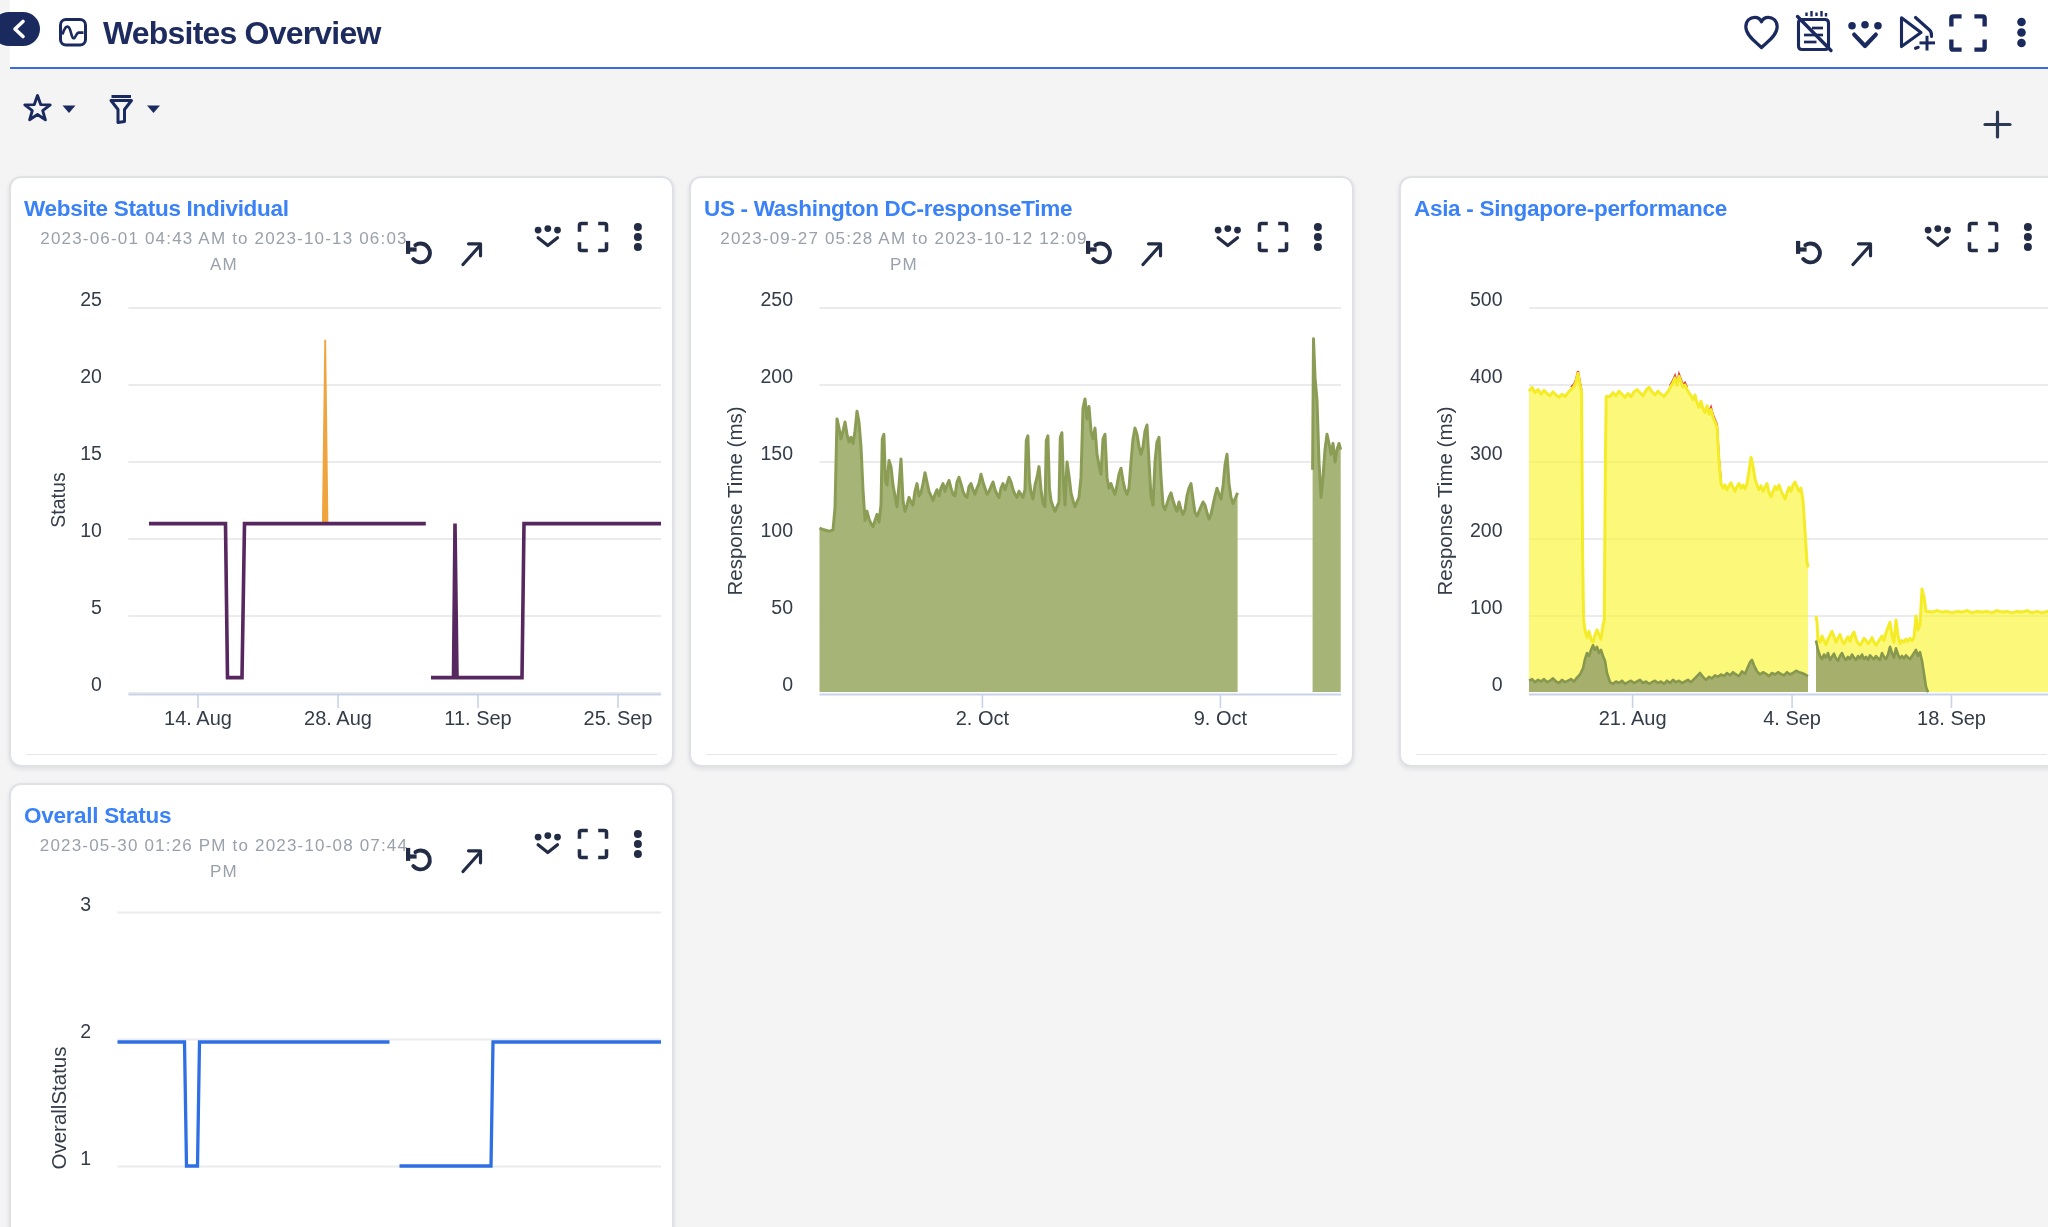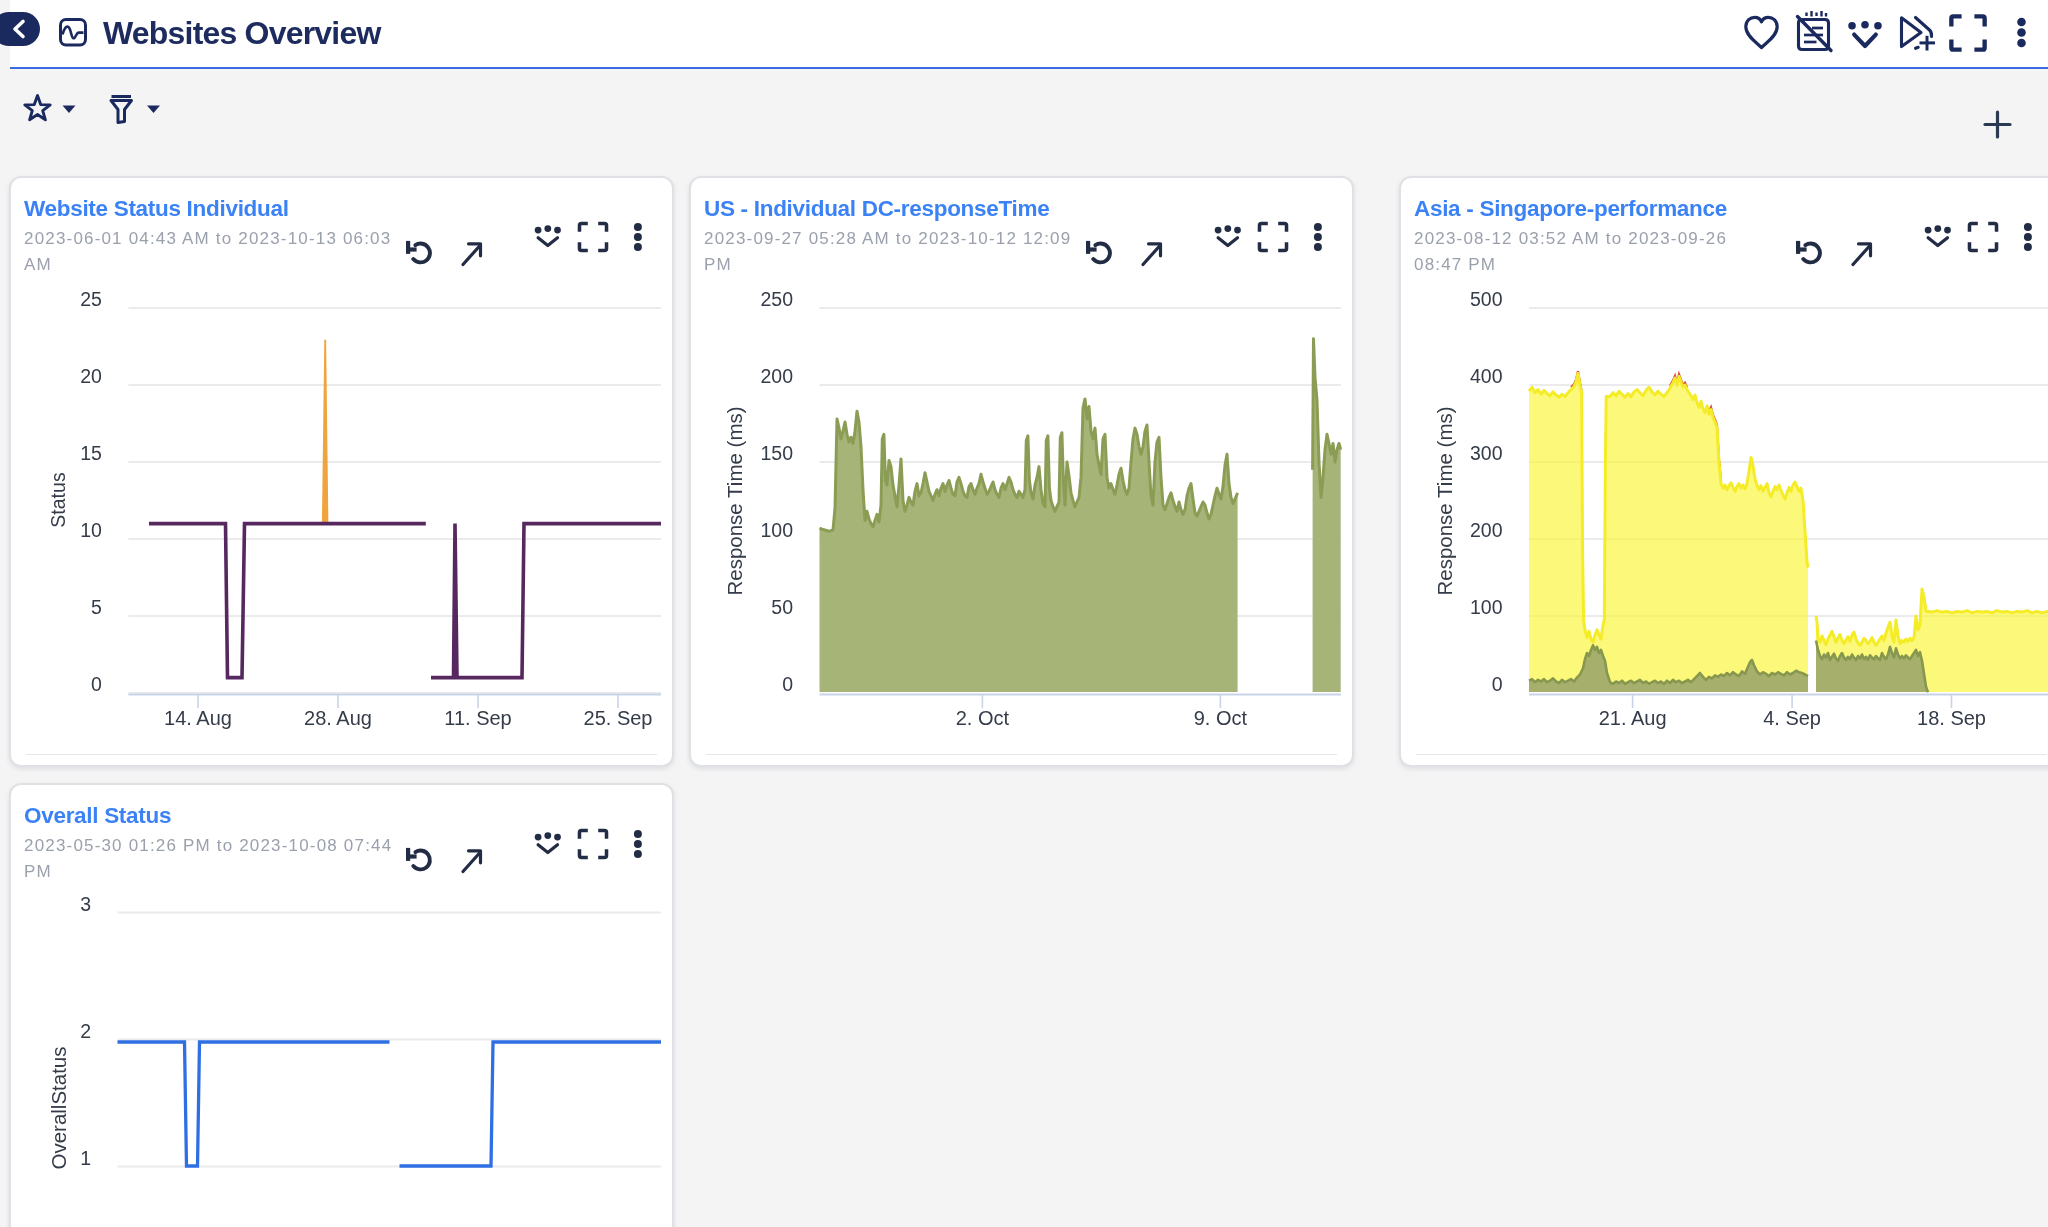--- a/index.html
+++ b/index.html
@@ -4,21 +4,21 @@
 * { margin:0; padding:0; box-sizing:border-box; }
 html,body { width:2048px; height:1227px; overflow:hidden; background:#f4f4f5;
   font-family:"Liberation Sans", sans-serif; }
 .hdr { position:absolute; left:0; top:0; width:2048px; height:69px; background:#fff;
   border-bottom:2px solid #3a6be0;margin-left:10px; }
 .pill { position:absolute; left:-18px; top:12px; width:48px; height:34px; border-radius:17px; background:#1b2a5e; }
 .h1 { position:absolute; left:93px; top:17px; font-size:32px; line-height:32px; font-weight:bold; color:#1d2b5e; letter-spacing:-0.8px; }
 .card { position:absolute; width:665px; height:591px; background:#fff; border:2px solid #dfe1e5;
   border-radius:12px; box-shadow:0 2px 4px rgba(120,125,140,0.18); }
 .ctitle { position:absolute; left:13px; top:18px; font-size:22.5px; font-weight:bold; color:#3b82f6; letter-spacing:-0.3px; }
-.csub { position:absolute; left:13px; top:48px; width:400px; font-size:17px; letter-spacing:1.18px; line-height:26px; color:#9aa0ac; }
+.csub { position:absolute; left:13px; top:48px; width:400px; font-size:17px; letter-spacing:1.18px; line-height:26px; color:#9aa0ac;text-align:center; }
 .cdiv { position:absolute; left:15px; right:15px; top:576px; border-top:1.5px solid #e5e6e8; }
 </style></head>
 <body>
 <div class="hdr">
  <div class="pill"></div>
  <svg width="2048" height="69" viewBox="0 0 2048 69" style="position:absolute;left:0;top:0;">
   <polyline points="13,21.5 5,29 13,36.5" fill="none" stroke="#fff" stroke-width="3.6" stroke-linecap="round" stroke-linejoin="round"></polyline>
   <rect x="50.5" y="19.5" width="25" height="25.5" rx="5.5" fill="none" stroke="#1b2a5e" stroke-width="3"></rect>
   <path d="M52.5,34.5 C54.5,27.5 56.5,25.5 58.5,27 C61,29 61,36.5 63,38 C65.2,39.6 66,33 68.5,32.6 L73.5,32.6" fill="none" stroke="#1b2a5e" stroke-width="2.6"></path>
   <path d="M1751.5,47.5 C1747,43 1735.8,36 1735.8,26.8 C1735.8,20.4 1740.5,17.3 1744.7,17.3 C1747.7,17.3 1750.3,18.9 1751.5,21.8 C1752.7,18.9 1755.3,17.3 1758.3,17.3 C1762.5,17.3 1767.2,20.4 1767.2,26.8 C1767.2,36 1756,43 1751.5,47.5 Z" fill="none" stroke="#1b2a5e" stroke-width="3.2" stroke-linejoin="round"></path>
@@ -120,21 +120,21 @@
 <text x="476" y="723" text-anchor="middle" font-size="20" fill="#353c49">11. Sep</text>
 <text x="616" y="723" text-anchor="middle" font-size="20" fill="#353c49">25. Sep</text>
 <text x="63" y="498" transform="rotate(-90 63 498)" text-anchor="middle" font-size="19.5" fill="#353c49">Status</text>
 <path d="M319.9,523 L322.3,337.8 L324.1,337.8 L326.4,523 Z" fill="#f0a43e"></path>
 <path d="M147,521.6 L223.5,521.6 L225.5,675.6 L240,675.6 L242.5,521.6 L423.8,521.6" fill="none" stroke="#57285f" stroke-width="3.6"></path>
 <path d="M429,675.6 L451.5,675.6 L453,521.6 L455,675.6 L520,675.6 L522,521.6 L659,521.6" fill="none" stroke="#57285f" stroke-width="3.6"></path>
       </g>
     </svg>
 </div>
 <div class="card" style="left:689px;top:176px;">
-  <div class="ctitle">US - Individual DC-responseTime</div>
+  <div class="ctitle">US - Washington DC-responseTime</div>
   <div class="csub">2023-09-27 05:28 AM to 2023-10-12 12:09<br>PM</div>
   <svg width="665" height="120" viewBox="0 0 665 120" style="position:absolute;left:0;top:0;">
       <path d="M404.4,67.1 A9.4,9.4 0 1 1 402.3,81.0" fill="none" stroke="#232c45" stroke-width="3.9" stroke-linecap="round"></path>
       <line x1="397.1" y1="62.89999999999999" x2="397.1" y2="75.89999999999999" stroke="#232c45" stroke-width="4.2"></line>
       <line x1="395.5" y1="71.5" x2="405.6" y2="71.5" stroke="#232c45" stroke-width="4.2"></line>
       <line x1="452.0" y1="86.5" x2="469.0" y2="67.5" stroke="#232c45" stroke-width="3.2" stroke-linecap="round"></line>
       <polyline points="457.5,65.8 469.5,65.8 469.5,77.8" fill="none" stroke="#232c45" stroke-width="3.2" stroke-linecap="round" stroke-linejoin="round"></polyline>
       <circle cx="527.0999999999999" cy="52.1" r="3.4" fill="#232c45"></circle>
       <circle cx="536.8" cy="50.6" r="3.4" fill="#232c45"></circle>
       <circle cx="546.5" cy="52.1" r="3.4" fill="#232c45"></circle>
@@ -171,21 +171,20 @@
 <text x="740" y="499" transform="rotate(-90 740 499)" text-anchor="middle" font-size="20.5" fill="#353c49">Response Time (ms)</text>
 <path d="M817.5,690.0 L817.5,526.2 L822.0,527.8 L827.0,529.3 L831.0,527.8 L833.0,506.2 L835.0,416.9 L837.0,426.1 L839.0,436.9 L841.0,429.2 L843.0,420.0 L845.0,432.3 L847.0,440.0 L849.0,435.4 L851.0,441.5 L853.0,429.2 L855.0,409.2 L857.0,420.0 L859.0,444.6 L861.0,487.7 L863.0,518.5 L865.0,509.3 L867.0,517.0 L869.0,521.6 L871.0,524.7 L873.0,518.5 L875.0,512.4 L877.0,520.1 L879.0,503.1 L880.3,436.9 L881.9,432.3 L883.4,478.5 L885.0,483.1 L887.0,458.5 L889.0,464.6 L891.0,483.1 L893.0,493.9 L895.0,504.7 L897.0,483.1 L899.0,456.9 L901.0,498.5 L903.0,509.3 L905.0,503.1 L907.0,495.4 L909.0,500.0 L911.0,503.1 L913.0,489.3 L915.0,481.6 L917.0,493.9 L919.0,490.8 L921.0,481.6 L923.0,470.8 L925.0,480.0 L927.0,489.3 L929.0,493.9 L931.0,498.5 L933.0,492.3 L935.0,487.7 L937.0,493.9 L939.0,486.2 L941.0,481.6 L943.0,489.3 L945.0,483.1 L947.0,478.5 L949.0,486.2 L951.0,492.3 L953.0,493.9 L955.0,480.0 L957.0,475.4 L959.0,481.6 L961.0,489.3 L963.0,493.9 L965.0,495.4 L967.0,484.6 L969.0,481.6 L971.0,487.7 L973.0,492.3 L975.0,486.2 L977.0,481.6 L979.0,472.3 L981.0,480.0 L983.0,486.2 L985.0,492.3 L987.0,489.3 L989.0,484.6 L991.0,480.0 L993.0,487.7 L995.0,492.3 L997.0,495.4 L999.0,486.2 L1001.0,481.6 L1003.0,487.7 L1005.0,481.6 L1007.0,475.4 L1009.0,480.0 L1011.0,487.7 L1013.0,492.3 L1015.0,495.4 L1017.0,489.3 L1019.0,492.3 L1021.0,495.4 L1023.0,487.7 L1024.3,438.4 L1025.9,433.8 L1027.4,478.5 L1029.0,490.8 L1031.0,497.0 L1033.0,483.1 L1035.0,475.4 L1037.0,464.6 L1039.0,487.7 L1041.0,501.6 L1043.0,504.7 L1044.3,438.4 L1045.9,433.8 L1047.4,486.2 L1049.0,498.5 L1051.0,504.7 L1053.0,509.3 L1055.0,504.7 L1057.0,500.0 L1058.3,435.4 L1059.9,430.7 L1061.4,478.5 L1063.0,503.1 L1065.0,460.0 L1067.0,473.9 L1069.0,490.8 L1071.0,498.5 L1073.0,504.7 L1075.0,500.0 L1077.0,495.4 L1079.0,475.4 L1081.0,406.1 L1083.0,396.9 L1085.0,416.9 L1087.0,404.6 L1089.0,429.2 L1091.0,436.9 L1093.0,426.1 L1095.0,452.3 L1097.0,463.1 L1099.0,472.3 L1101.0,436.9 L1103.0,432.3 L1105.0,475.4 L1107.0,486.2 L1109.0,481.6 L1111.0,487.7 L1113.0,492.3 L1115.0,483.1 L1117.0,472.3 L1119.0,466.2 L1121.0,478.5 L1123.0,487.7 L1125.0,492.3 L1127.0,486.2 L1129.0,460.0 L1131.0,436.9 L1133.0,426.1 L1135.0,432.3 L1137.0,444.6 L1139.0,452.3 L1141.0,444.6 L1143.0,429.2 L1145.0,423.0 L1147.0,460.0 L1149.0,493.9 L1151.0,503.1 L1153.0,460.0 L1155.0,440.0 L1157.0,435.4 L1159.0,475.4 L1161.0,503.1 L1163.0,507.7 L1165.0,501.6 L1167.0,495.4 L1169.0,490.8 L1171.0,498.5 L1173.0,504.7 L1175.0,509.3 L1177.0,500.0 L1179.0,507.7 L1181.0,512.4 L1183.0,507.7 L1185.0,493.9 L1187.0,486.2 L1189.0,481.6 L1191.0,497.0 L1193.0,510.8 L1195.0,513.9 L1197.0,509.3 L1199.0,504.7 L1201.0,500.0 L1203.0,503.1 L1205.0,510.8 L1207.0,517.0 L1209.0,512.4 L1211.0,503.1 L1213.0,493.9 L1215.0,486.2 L1217.0,492.3 L1219.0,497.0 L1221.0,484.6 L1223.0,463.1 L1225.0,452.3 L1227.0,481.6 L1229.0,495.4 L1231.0,501.6 L1233.0,497.0 L1235.6,490.8 L1235.6,690.0 Z" fill="#a7b478"></path>
 <path d="M817.5,526.2 L822.0,527.8 L827.0,529.3 L831.0,527.8 L833.0,506.2 L835.0,416.9 L837.0,426.1 L839.0,436.9 L841.0,429.2 L843.0,420.0 L845.0,432.3 L847.0,440.0 L849.0,435.4 L851.0,441.5 L853.0,429.2 L855.0,409.2 L857.0,420.0 L859.0,444.6 L861.0,487.7 L863.0,518.5 L865.0,509.3 L867.0,517.0 L869.0,521.6 L871.0,524.7 L873.0,518.5 L875.0,512.4 L877.0,520.1 L879.0,503.1 L880.3,436.9 L881.9,432.3 L883.4,478.5 L885.0,483.1 L887.0,458.5 L889.0,464.6 L891.0,483.1 L893.0,493.9 L895.0,504.7 L897.0,483.1 L899.0,456.9 L901.0,498.5 L903.0,509.3 L905.0,503.1 L907.0,495.4 L909.0,500.0 L911.0,503.1 L913.0,489.3 L915.0,481.6 L917.0,493.9 L919.0,490.8 L921.0,481.6 L923.0,470.8 L925.0,480.0 L927.0,489.3 L929.0,493.9 L931.0,498.5 L933.0,492.3 L935.0,487.7 L937.0,493.9 L939.0,486.2 L941.0,481.6 L943.0,489.3 L945.0,483.1 L947.0,478.5 L949.0,486.2 L951.0,492.3 L953.0,493.9 L955.0,480.0 L957.0,475.4 L959.0,481.6 L961.0,489.3 L963.0,493.9 L965.0,495.4 L967.0,484.6 L969.0,481.6 L971.0,487.7 L973.0,492.3 L975.0,486.2 L977.0,481.6 L979.0,472.3 L981.0,480.0 L983.0,486.2 L985.0,492.3 L987.0,489.3 L989.0,484.6 L991.0,480.0 L993.0,487.7 L995.0,492.3 L997.0,495.4 L999.0,486.2 L1001.0,481.6 L1003.0,487.7 L1005.0,481.6 L1007.0,475.4 L1009.0,480.0 L1011.0,487.7 L1013.0,492.3 L1015.0,495.4 L1017.0,489.3 L1019.0,492.3 L1021.0,495.4 L1023.0,487.7 L1024.3,438.4 L1025.9,433.8 L1027.4,478.5 L1029.0,490.8 L1031.0,497.0 L1033.0,483.1 L1035.0,475.4 L1037.0,464.6 L1039.0,487.7 L1041.0,501.6 L1043.0,504.7 L1044.3,438.4 L1045.9,433.8 L1047.4,486.2 L1049.0,498.5 L1051.0,504.7 L1053.0,509.3 L1055.0,504.7 L1057.0,500.0 L1058.3,435.4 L1059.9,430.7 L1061.4,478.5 L1063.0,503.1 L1065.0,460.0 L1067.0,473.9 L1069.0,490.8 L1071.0,498.5 L1073.0,504.7 L1075.0,500.0 L1077.0,495.4 L1079.0,475.4 L1081.0,406.1 L1083.0,396.9 L1085.0,416.9 L1087.0,404.6 L1089.0,429.2 L1091.0,436.9 L1093.0,426.1 L1095.0,452.3 L1097.0,463.1 L1099.0,472.3 L1101.0,436.9 L1103.0,432.3 L1105.0,475.4 L1107.0,486.2 L1109.0,481.6 L1111.0,487.7 L1113.0,492.3 L1115.0,483.1 L1117.0,472.3 L1119.0,466.2 L1121.0,478.5 L1123.0,487.7 L1125.0,492.3 L1127.0,486.2 L1129.0,460.0 L1131.0,436.9 L1133.0,426.1 L1135.0,432.3 L1137.0,444.6 L1139.0,452.3 L1141.0,444.6 L1143.0,429.2 L1145.0,423.0 L1147.0,460.0 L1149.0,493.9 L1151.0,503.1 L1153.0,460.0 L1155.0,440.0 L1157.0,435.4 L1159.0,475.4 L1161.0,503.1 L1163.0,507.7 L1165.0,501.6 L1167.0,495.4 L1169.0,490.8 L1171.0,498.5 L1173.0,504.7 L1175.0,509.3 L1177.0,500.0 L1179.0,507.7 L1181.0,512.4 L1183.0,507.7 L1185.0,493.9 L1187.0,486.2 L1189.0,481.6 L1191.0,497.0 L1193.0,510.8 L1195.0,513.9 L1197.0,509.3 L1199.0,504.7 L1201.0,500.0 L1203.0,503.1 L1205.0,510.8 L1207.0,517.0 L1209.0,512.4 L1211.0,503.1 L1213.0,493.9 L1215.0,486.2 L1217.0,492.3 L1219.0,497.0 L1221.0,484.6 L1223.0,463.1 L1225.0,452.3 L1227.0,481.6 L1229.0,495.4 L1231.0,501.6 L1233.0,497.0 L1235.6,490.8" fill="none" stroke="#8b9d55" stroke-width="3" stroke-linejoin="round"></path>
 <path d="M1310.6,690.0 L1310.6,467.7 L1311.5,336.8 L1313.0,375.3 L1315.0,398.4 L1317.0,460.0 L1319.0,495.4 L1321.0,475.4 L1323.0,447.7 L1325.0,432.3 L1327.0,441.5 L1329.0,452.3 L1331.0,441.5 L1333.0,460.0 L1335.0,447.7 L1337.0,441.5 L1338.7,447.7 L1338.7,690.0 Z" fill="#a7b478"></path>
 <path d="M1310.6,467.7 L1311.5,336.8 L1313.0,375.3 L1315.0,398.4 L1317.0,460.0 L1319.0,495.4 L1321.0,475.4 L1323.0,447.7 L1325.0,432.3 L1327.0,441.5 L1329.0,452.3 L1331.0,441.5 L1333.0,460.0 L1335.0,447.7 L1337.0,441.5 L1338.7,447.7" fill="none" stroke="#8b9d55" stroke-width="3" stroke-linejoin="round"></path>
       </g>
     </svg>
 </div>
 <div class="card" style="left:1399px;top:176px;">
   <div class="ctitle">Asia - Singapore-performance</div>
-  <div class="csub">2023-08-12 03:52 AM to 2023-09-26<br>08:47 PM</div>
   <svg width="665" height="120" viewBox="0 0 665 120" style="position:absolute;left:0;top:0;">
       <path d="M404.4,67.1 A9.4,9.4 0 1 1 402.3,81.0" fill="none" stroke="#232c45" stroke-width="3.9" stroke-linecap="round"></path>
       <line x1="397.1" y1="62.89999999999999" x2="397.1" y2="75.89999999999999" stroke="#232c45" stroke-width="4.2"></line>
       <line x1="395.5" y1="71.5" x2="405.6" y2="71.5" stroke="#232c45" stroke-width="4.2"></line>
       <line x1="452.0" y1="86.5" x2="469.0" y2="67.5" stroke="#232c45" stroke-width="3.2" stroke-linecap="round"></line>
       <polyline points="457.5,65.8 469.5,65.8 469.5,77.8" fill="none" stroke="#232c45" stroke-width="3.2" stroke-linecap="round" stroke-linejoin="round"></polyline>
       <circle cx="527.0999999999999" cy="52.1" r="3.4" fill="#232c45"></circle>
       <circle cx="536.8" cy="50.6" r="3.4" fill="#232c45"></circle>
       <circle cx="546.5" cy="52.1" r="3.4" fill="#232c45"></circle>
       <polyline points="527.0999999999999,59.7 536.8,67.6 546.5,59.7" fill="none" stroke="#232c45" stroke-width="3.2" stroke-linecap="round" stroke-linejoin="round"></polyline>

